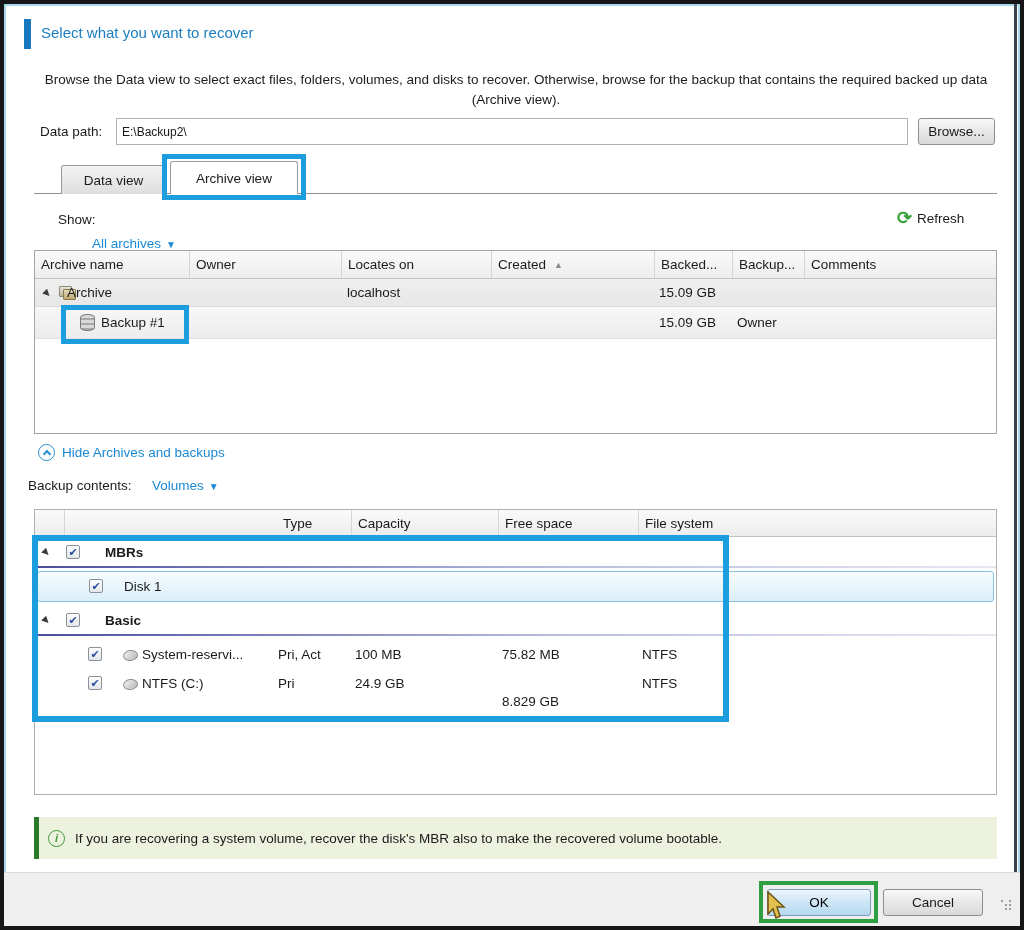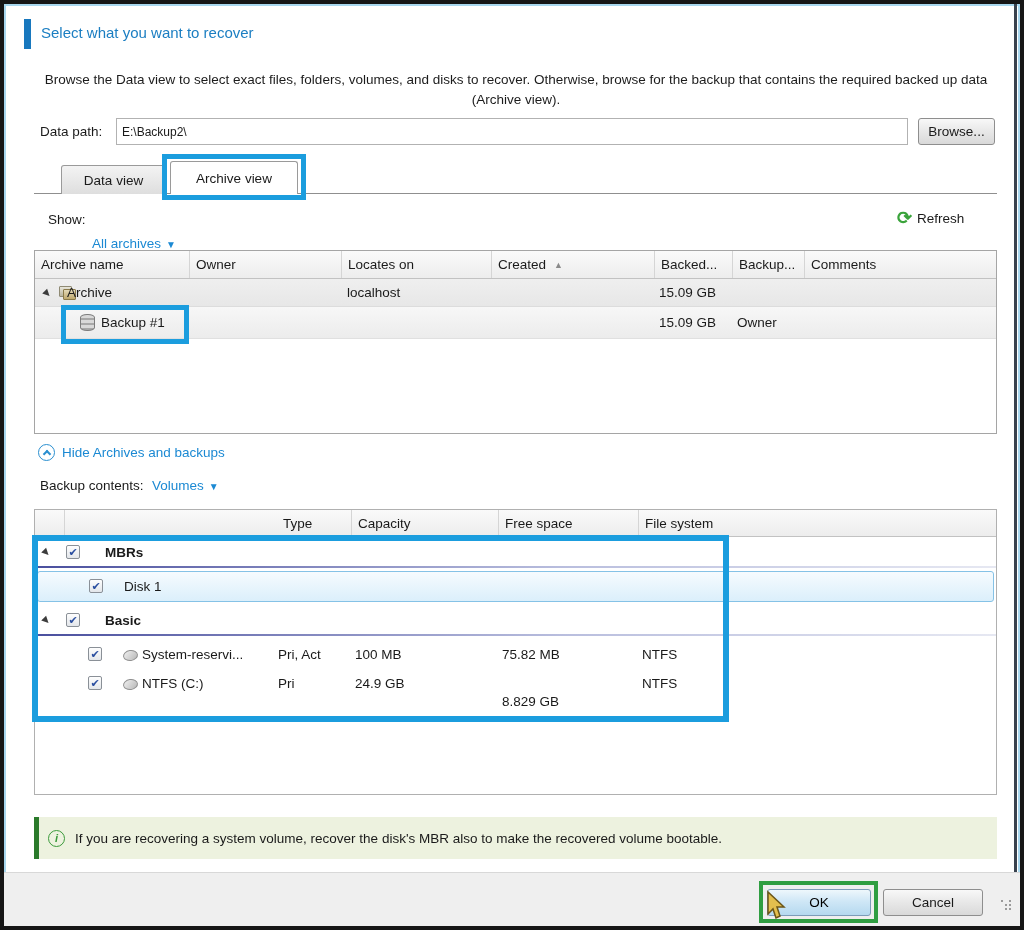--- a/index.html
+++ b/index.html
@@ -25,21 +25,21 @@
   .btn { border:1px solid #8e8e8e; border-radius:3px; background:linear-gradient(#f8f8f8,#e9e9e9 45%,#d9d9d9); font-family:"Liberation Sans",sans-serif; font-size:13.5px; color:#1a1a1a; text-align:center; }
   .browse-btn { left:914px; top:114px; width:77px; height:27px; }
 
   
   .tabstrip-line { left:30px; top:189px; width:963px; height:1px; background:#8f8f8f; }
   .tab { display:flex; align-items:center; justify-content:center; font-size:13.5px; color:#1a1a1a; border:1px solid #9a9a9a; border-bottom:none; border-radius:3px 3px 0 0; }
   .tab-inactive { left:57px; top:161px; width:105px; height:29px; background:linear-gradient(#f3f3f3,#dedede); }
   .tab-active { left:166px; top:157px; width:128px; height:33px; background:#fff; z-index:3; }
 
   
-  .show-label { left:44px; top:208px; }
+  .show-label { left:54px; top:208px; }
   .show-value { left:88px; top:208px;margin-top:24px; }
   .caret { display:inline-block; font-size:10px; color:#1b89d3; margin-left:5px; }
   .refresh-wrap { left:893px; top:205px; display:flex; align-items:center; gap:5px; }
   .refresh-icon { font-size:18px; color:#3aa33b; font-weight:bold; line-height:18px; }
 
   
   .tbl { border:1px solid #a5a5a5; background:#fff; }
   .tbl-header { position:absolute; left:0; top:0; right:0; background:linear-gradient(#fafafa,#ededed); border-bottom:1px solid #c2c2c2; }
   .hcell { position:absolute; top:0; bottom:0; display:flex; align-items:center; padding-left:6px; font-size:13.5px; color:#1a1a1a; border-right:1px solid #d5d5d5; white-space:nowrap; overflow:hidden; }
   .sort-up { font-size:9px; color:#8a8a8a; margin-left:8px; }
@@ -149,21 +149,21 @@
   </div>
   <div class="abs ann-blue" style="left:57px; top:301px; width:128px; height:39px;"></div>
 
   <div class="abs" style="left:34px; top:440px; display:flex; align-items:center; gap:7px;">
     <span class="circle-icon">
         <span class="chev-up"></span>
       </span>
     <span class="txt link">Hide Archives and backups</span>
   </div>
 
-  <div class="abs txt" style="left:36px; top:474px;">Backup contents:</div>
+  <div class="abs txt" style="left:24px; top:474px;">Backup contents:</div>
   <div class="abs txt" style="left:148px; top:474px;"><span class="link">Volumes</span><span class="caret">▼</span></div>
 
   <div class="abs tbl" style="left:30px; top:505px; width:963px; height:286px; border-color:#b0b0b0;">
     <div class="tbl-header" style="height:27px;">
       <div class="hcell" style="left:0; width:30px;"></div>
       <div class="hcell" style="left:30px; width:212px;margin-top:40px;">Volume</div>
       <div class="hcell" style="left:242px; width:75px;">Type</div>
       <div class="hcell" style="left:317px; width:147px;">Capacity</div>
       <div class="hcell" style="left:464px; width:140px;">Free space</div>
       <div class="hcell" style="left:604px; width:359px; border-right:none;">File system</div>

